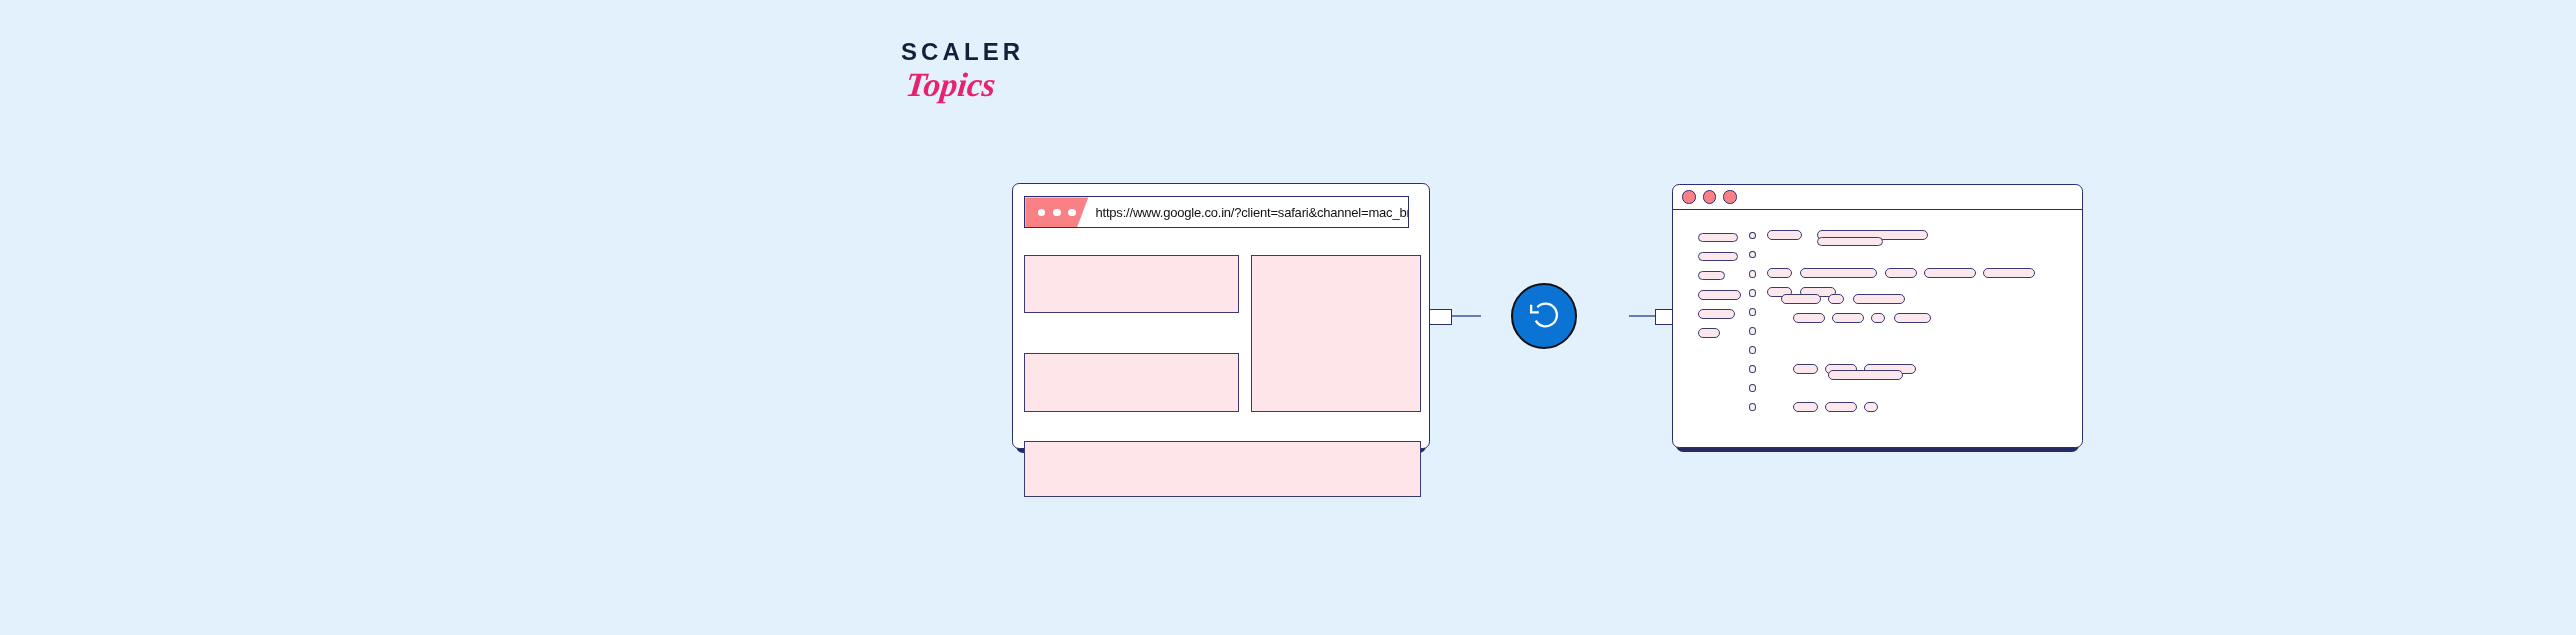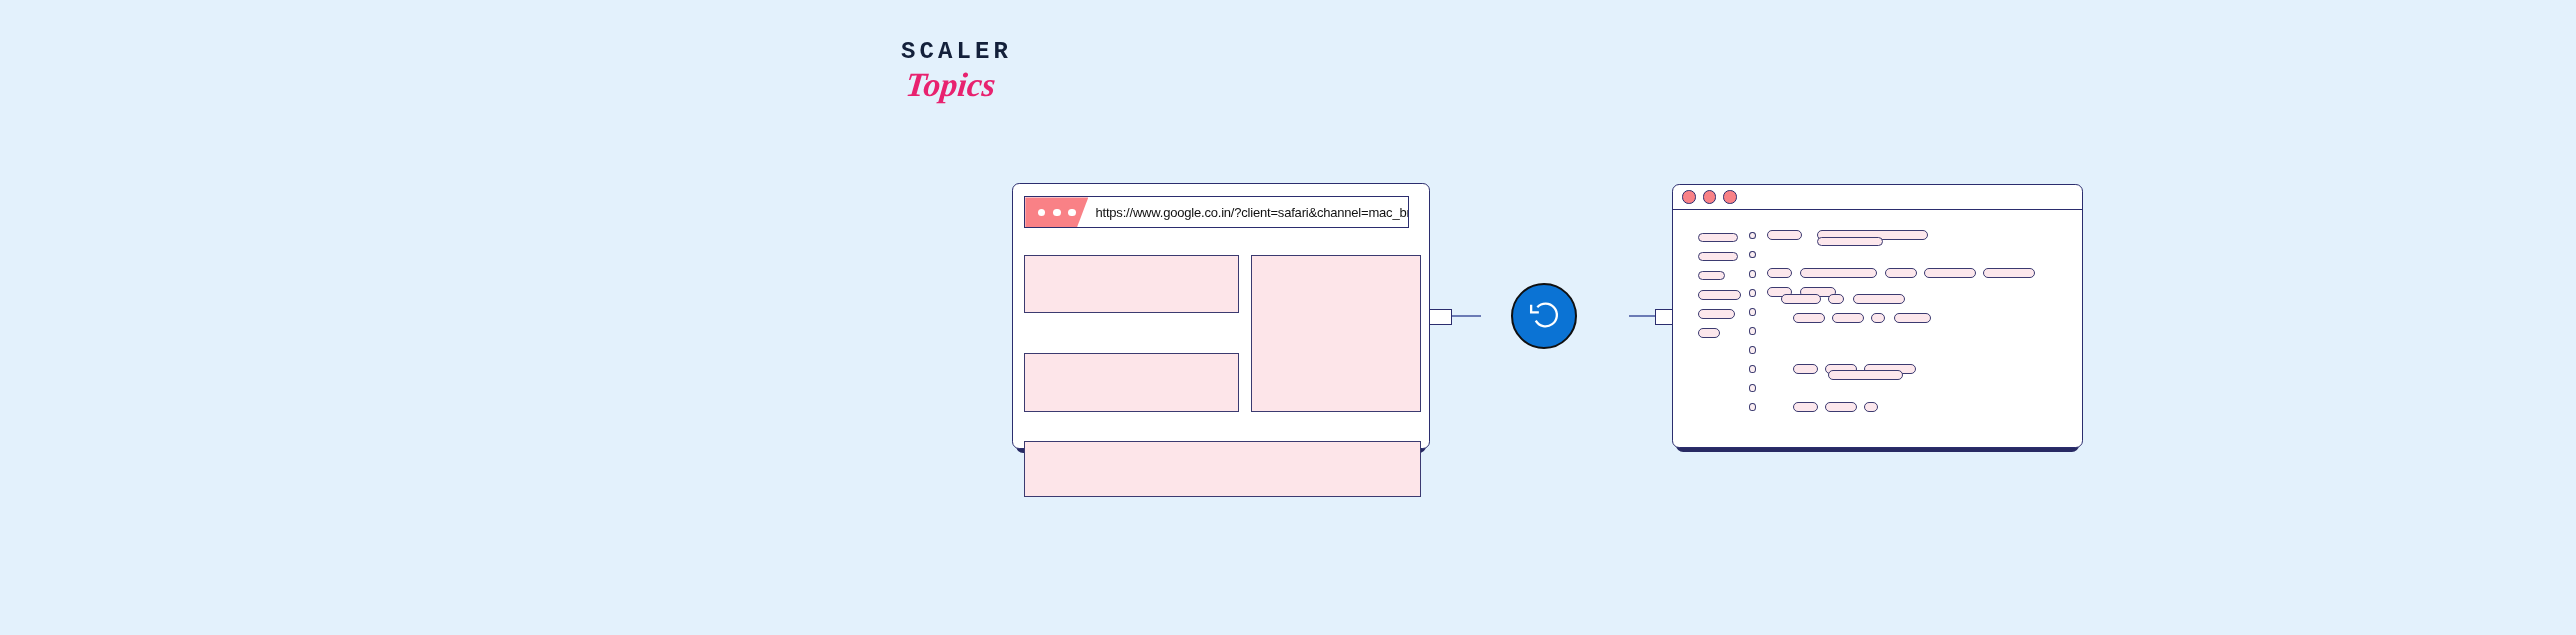--- a/index.html
+++ b/index.html
@@ -17,21 +17,21 @@
 
   
   #logo {
     position: absolute;
     left: 901px;
     top: 40px;
     width: 155px;
     height: 77px;
   }
   #logo-scaler {
-    font-family: Liberation Mono, monospace;
+    font-family: Liberation Sans, sans-serif;
     font-weight: 700;
     font-size: 24px;
     letter-spacing: 4.1px;
     color: #13203a;
     line-height: 1;
     white-space: nowrap;
   }
   #logo-topics {
     font-family: "Liberation Serif", serif;
     font-style: italic;

